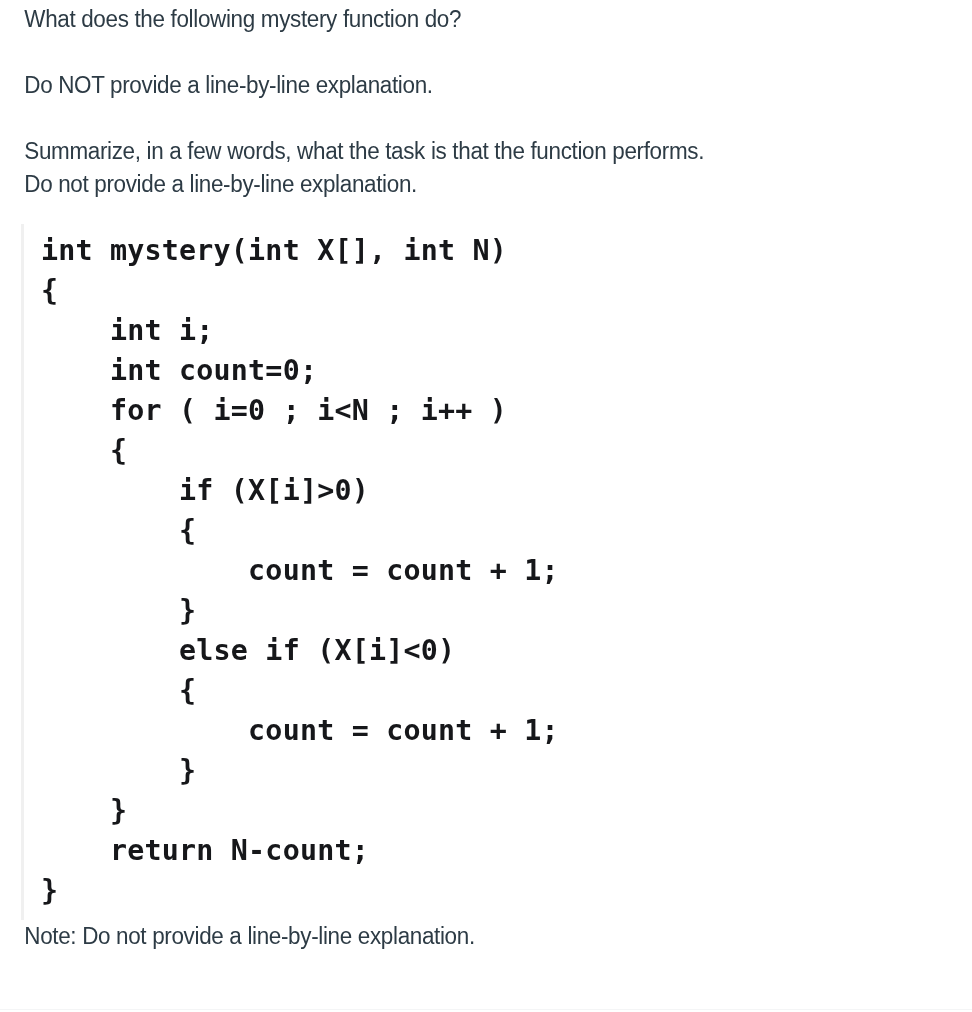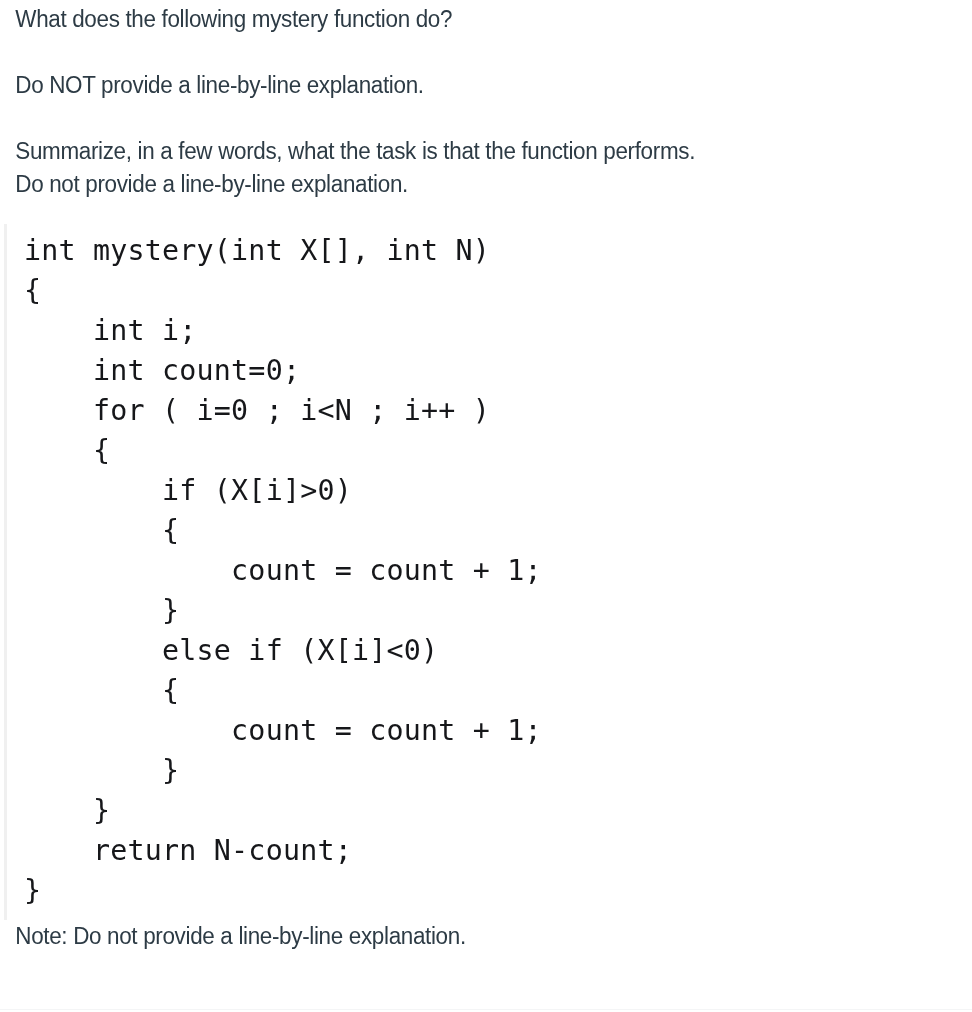--- a/index.html
+++ b/index.html
@@ -14,20 +14,21 @@
     font-family: "Liberation Sans", "DejaVu Sans", sans-serif;
     -webkit-font-smoothing: antialiased;
   }
 
   #page {
     position: relative;
     width: 972px;
     height: 1012px;
     background: #ffffff;
     box-sizing: border-box;
+    padding-left: 9px;
   }
 
   .prose {
     color: #2d3b45;
     font-size: 23.5px;
     line-height: 33px;
     letter-spacing: -0.35px;
     font-weight: 400;
     padding-left: 16px;
     padding-right: 16px;
@@ -42,21 +43,22 @@
   }
 
   #intro-block {
     padding-top: 3px;
   }
 
   .code-wrap {
     margin-top: 23px;
     padding-left: 17px;
     border-left: 3px solid #f0f0f0;
-    margin-left: 4px;
+    margin-left: 12px;
+    font-weight: bold;
   }
 
   pre.code {
     margin: 0;
     padding: 0;
     font-family: "DejaVu Sans Mono", "Liberation Mono", monospace;
     font-size: 27.5px;
     line-height: 40px;
     letter-spacing: 0.2px;
     color: #16171a;

